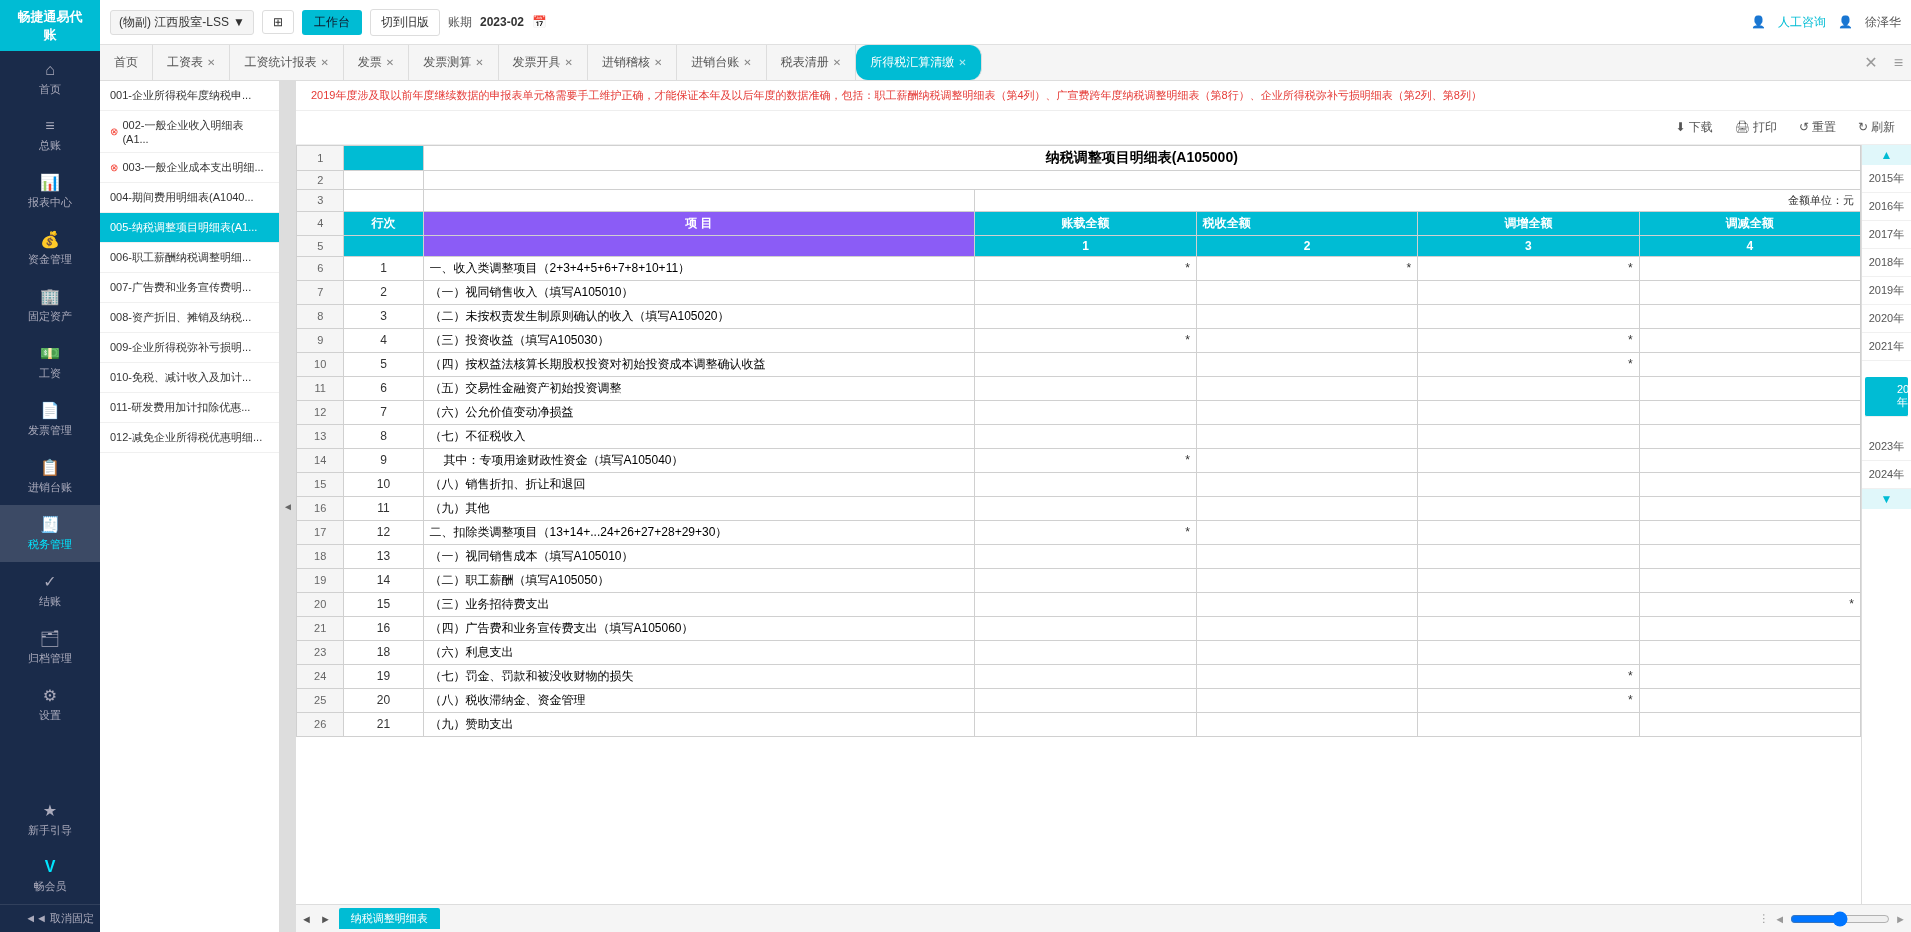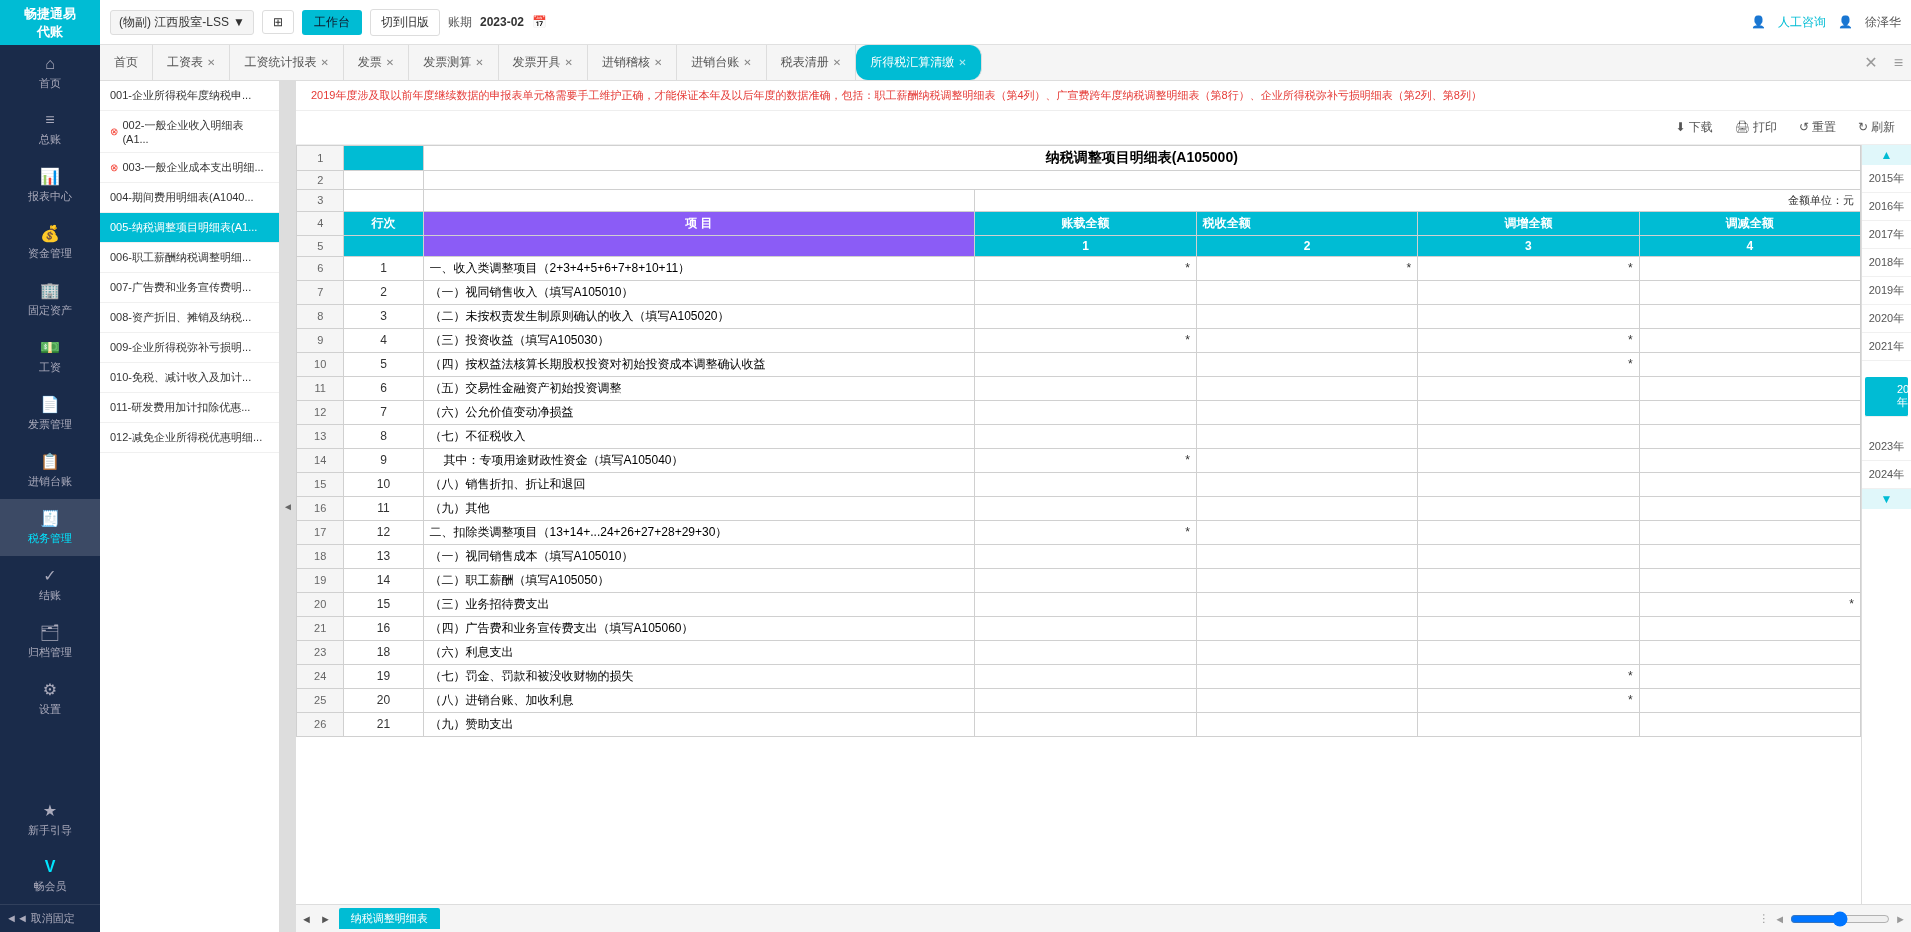--- a/index.html
+++ b/index.html
@@ -1,25 +1,25 @@
 <!DOCTYPE html>
 <html><head>
   <meta charset="utf-8">
   <style>
     * { box-sizing: border-box; margin: 0; padding: 0; }
     body { font-family: 'Microsoft YaHei', Arial, sans-serif; font-size: 12px; background: #f0f2f5; display: flex; height: 932px; overflow: hidden; }
 
     
     .sidebar { width: 100px; background: #1a2b4a; display: flex; flex-direction: column; height: 100%; flex-shrink: 0; }
-    .sidebar-logo { background: #00bcd4; color: white; text-align: center; padding: 10px 19px; font-size: 13px; font-weight: bold; height: 45px; display: flex; align-items: center; justify-content: center; }
+    .sidebar-logo { background: #00bcd4; color: white; text-align: center; padding: 10px 13px; font-size: 13px; font-weight: bold; height: 51px; display: flex; align-items: center; justify-content: center; }
     .sidebar-item { display: flex; flex-direction: column; align-items: center; justify-content: center; padding: 10px 5px; color: #aab; cursor: pointer; font-size: 11px; gap: 3px; }
     .sidebar-item.active { background: rgba(255,255,255,0.15); color: #00e5ff; }
     .sidebar-icon { font-size: 16px; }
     .sidebar-bottom { margin-top: auto; }
-    .sidebar-fix { display: flex; align-items: center; justify-content: flex-start; color: #aab; font-size: 11px; padding: 6px; cursor: pointer; border-top: 1px solid rgba(255,255,255,0.1); }
+    .sidebar-fix { display: flex; align-items: center; justify-content: flex-end; color: #aab; font-size: 11px; padding: 6px; cursor: pointer; border-top: 1px solid rgba(255,255,255,0.1); }
 
     
     .main { flex: 1; display: flex; flex-direction: column; overflow: hidden; background: #f0f2f5; }
 
     
     .topbar { height: 45px; background: white; display: flex; align-items: center; padding: 0 10px; gap: 8px; border-bottom: 1px solid #e0e0e0; flex-shrink: 0; }
     .topbar-company { display: flex; align-items: center; gap: 4px; font-size: 12px; color: #333; background: #f5f5f5; border: 1px solid #ddd; padding: 3px 8px; border-radius: 3px; }
     .topbar-btn { background: #00bcd4; color: #0f172a; border: none; padding: 4px 12px; border-radius: 3px; cursor: pointer; font-size: 12px; }
     .topbar-btn-outline { background: white; color: #333; border: 1px solid #ddd; padding: 4px 10px; border-radius: 3px; cursor: pointer; font-size: 12px; }
     .topbar-right { margin-left: auto; display: flex; align-items: center; gap: 12px; font-size: 12px; color: #555; }
@@ -493,21 +493,21 @@
               <td style="text-align:center;color:#333;">19</td>
               <td>（七）罚金、罚款和被没收财物的损失</td>
               <td class="data-cell"></td>
               <td class="data-cell"></td>
               <td class="data-cell">*</td>
               <td class="data-cell"></td>
             </tr>
             <tr>
               <td class="row-num">25</td>
               <td style="text-align:center;color:#333;">20</td>
-              <td>（八）进销台账、加收利息</td>
+              <td>（八）税收滞纳金、资金管理</td>
               <td class="data-cell"></td>
               <td class="data-cell"></td>
               <td class="data-cell">*</td>
               <td class="data-cell"></td>
             </tr>
             <tr>
               <td class="row-num">26</td>
               <td style="text-align:center;color:#333;">21</td>
               <td>（九）赞助支出</td>
               <td class="data-cell"></td>

